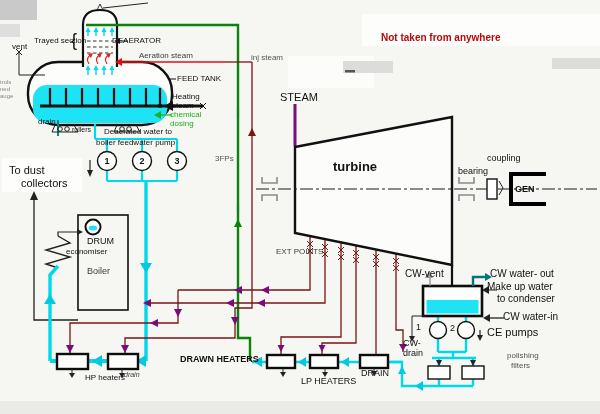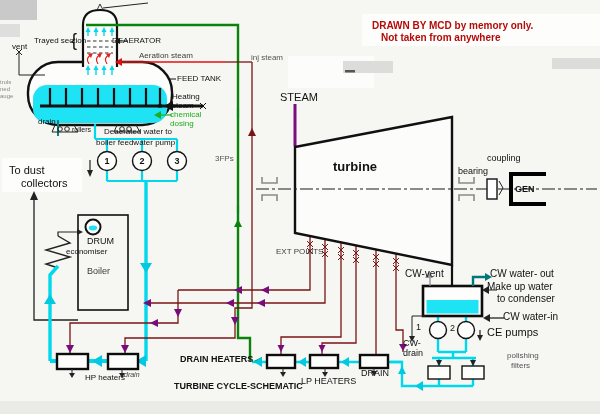--- a/index.html
+++ b/index.html
@@ -229,21 +229,20 @@
     <g fill="#222">
       <path d="M72,378 L69,373 H75 Z"></path>
           <path d="M122,378 L119,373 H125 Z"></path>
       <path d="M283,377 L280,372 H286 Z"></path>
           <path d="M325,377 L322,372 H328 Z"></path>
       <path d="M374,376 L371,371 H377 Z"></path>
     </g>
   </g>
 </svg>
 
-<div class="lb b s10 red-t" style="left:372px;top:20px">DRAWN BY MCD by memory only.</div>
 <div class="lb b s10 red-t" style="left:381px;top:32px">Not taken from anywhere</div>
 
 <div class="lb" style="left:12px;top:43px">vent</div>
 <div class="lb s6" style="left:0px;top:79px">trols</div>
 <div class="lb s6" style="left:0px;top:86px">ned</div>
 <div class="lb s6" style="left:0px;top:93px">auge</div>
 <div class="lb" style="left:34px;top:37px">Trayed section</div>
 <div class="lb" style="left:71px;top:30px;font-size:18px">{</div>
 <div class="lb" style="left:112px;top:37px">DEAERATOR</div>
 <div class="lb dgray-t" style="left:139px;top:52px">Aeration steam</div>
@@ -282,18 +281,17 @@
 <div class="lb s9" style="left:416px;top:322px">1</div>
 <div class="lb s9" style="left:450px;top:323px">2</div>
 <div class="lb s11" style="left:487px;top:326px">CE pumps</div>
 <div class="lb s9" style="left:403px;top:338px">CW-</div>
 <div class="lb s9" style="left:403px;top:348px">drain</div>
 <div class="lb gray-t" style="left:483px;top:352px">polishing</div>
 <div class="lb gray-t" style="left:487px;top:362px">filters</div>
 
 <div class="lb" style="left:85px;top:374px">HP heaters</div>
 <div class="lb s7 it dgray-t" style="left:124px;top:371px">drain</div>
-<div class="lb s9 b" style="left:180px;top:354px">DRAIN HEATERS</div>
-<div class="lb s9 b" style="left:174px;top:381px">TURBINE CYCLE-SCHEMATIC</div>
+<div class="lb s9 b" style="left:180px;top:354px">DRAWN HEATERS</div>
 <div class="lb s9" style="left:301px;top:376px">LP HEATERS</div>
 <div class="lb s9" style="left:361px;top:368px">DRAIN</div>
 
 </div>
 
 </body></html>

